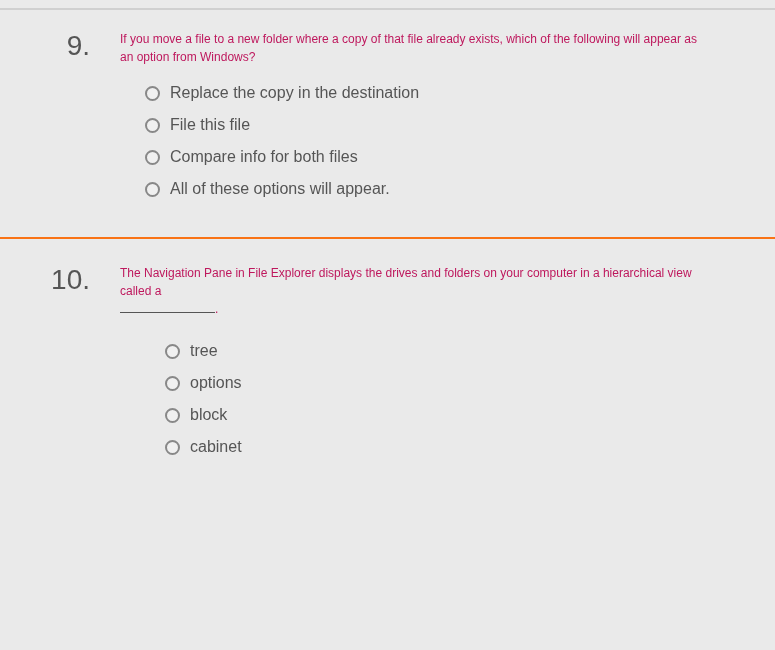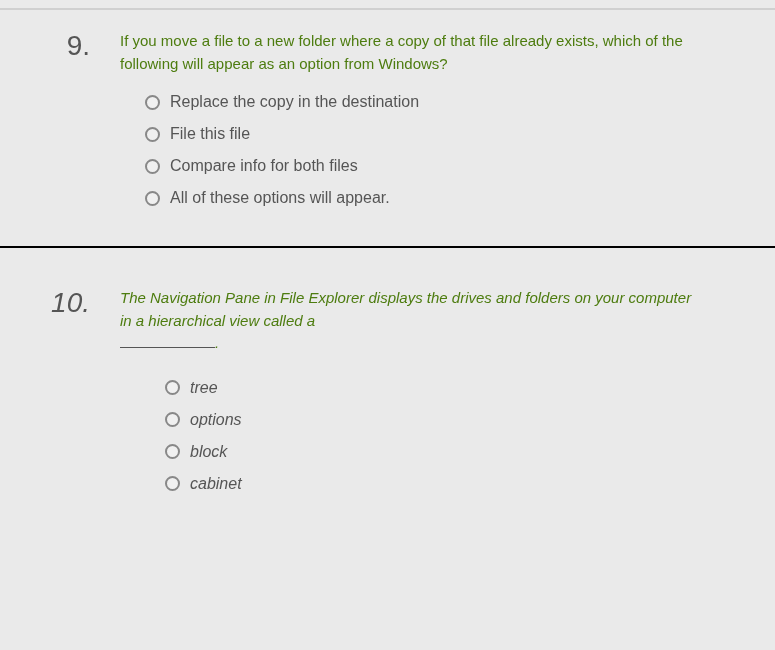--- a/index.html
+++ b/index.html
@@ -18,38 +18,37 @@
       padding: 20px 30px 25px 30px;
       display: flex;
       gap: 30px;
       align-items: flex-start;
     }
     .question-block.first {
       border-top: 2px solid #d0d0d0;
       margin-top: 8px;
     }
     .question-block.second {
-      border-top: 2px solid #000000;
-      padding-top: 39px;
-      font-style: italic;
+      border-top: 2px solid #f97316;
+      padding-top: 25px;
     }
     .question-number {
       font-size: 28px;
       color: #555;
       font-weight: 400;
       min-width: 60px;
       text-align: right;
     }
     .question-content {
       flex: 1;
       padding-right: 40px;
     }
     .question-text {
-      font-size: 15px;
-      color: #4d7c0f;
+      font-size: 12px;
+      color: #be185d;
       line-height: 1.5;
       margin-bottom: 18px;
     }
     .blank-line {
       display: inline-block;
       width: 95px;
       border-bottom: 1px solid #555;
       vertical-align: baseline;
       margin-top: 4px;
     }

